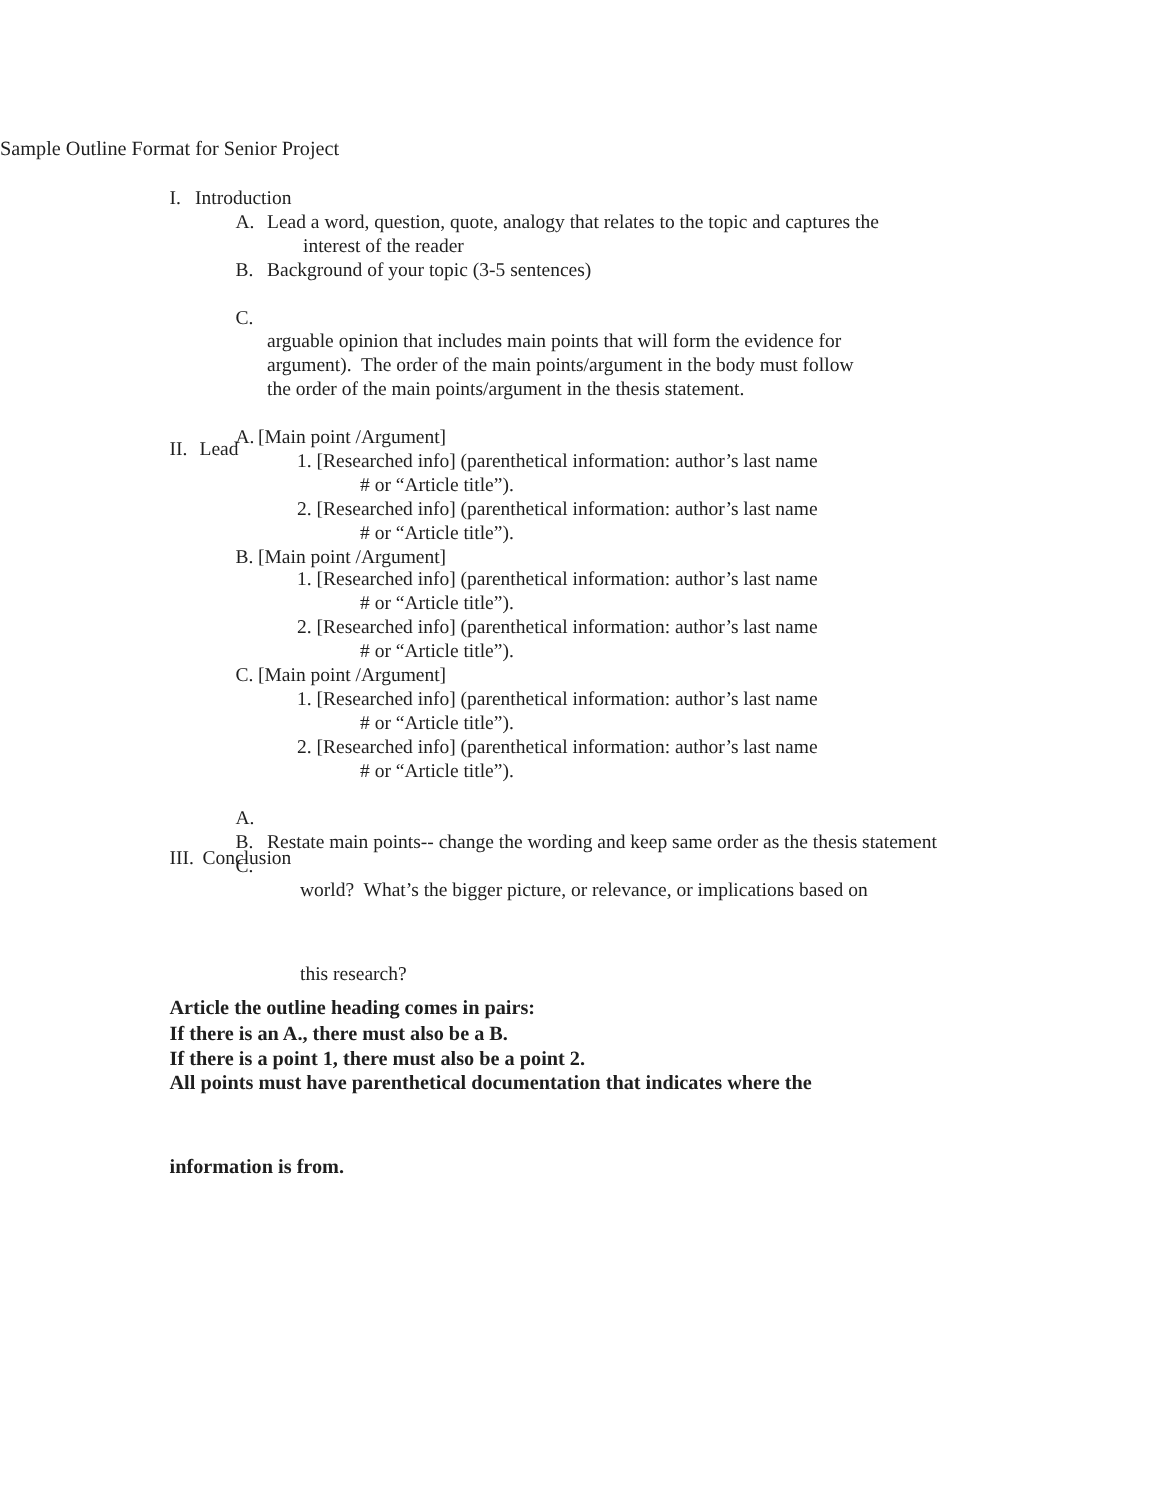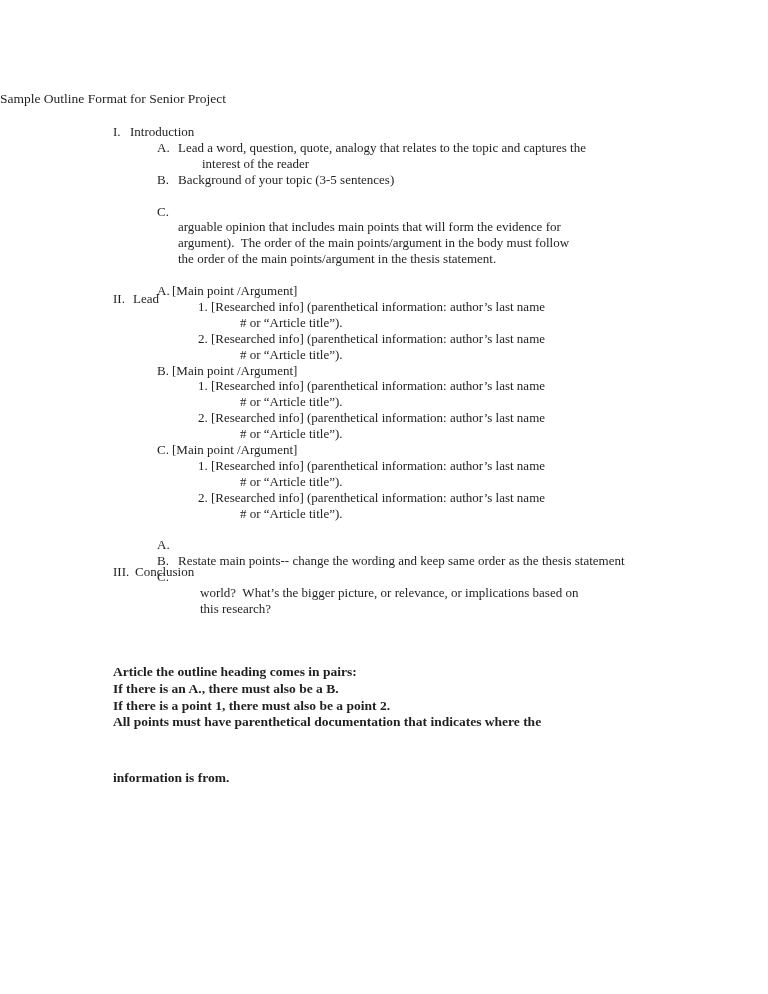--- a/index.html
+++ b/index.html
@@ -149,21 +149,21 @@
         <span class="seg" style="left: 157px;">B.</span>
         <span class="seg" style="left: 178px;">Restate main points-- change the wording and keep same order as the thesis statement</span>
       </div>
       <div class="row" style="top: 569.2px;">
         <span class="seg" style="left: 157px;">C.</span>
       </div>
       <div class="row" style="top: 585.1px;">
         <span class="seg" style="left: 200px;">world?  What’s the bigger picture, or relevance, or implications based on</span>
       </div>
       <div class="row" style="top: 601px;">
-        <span class="seg" style="left: 200px;">this research?</span>
+        <span class="seg" style="left: 200px; margin-top: 40px;">this research?</span>
       </div>
     </div>
   <div id="footer">
       <div class="footer-line" style="left: 113px; top: 663px;">Article the outline heading comes in pairs:</div>
       <div class="footer-line" style="left: 113px; top: 679.8px;">If there is an A., there must also be a B.</div>
       <div class="footer-line" style="left: 113px; top: 696.6px;">If there is a point 1, there must also be a point 2.</div>
       <div class="footer-line" style="left: 113px; top: 713.4px;">All points must have parenthetical documentation that indicates where the</div>
       <div class="footer-line" style="left: 113px; top: 769px;">information is from.</div>
     </div>
 </div>

